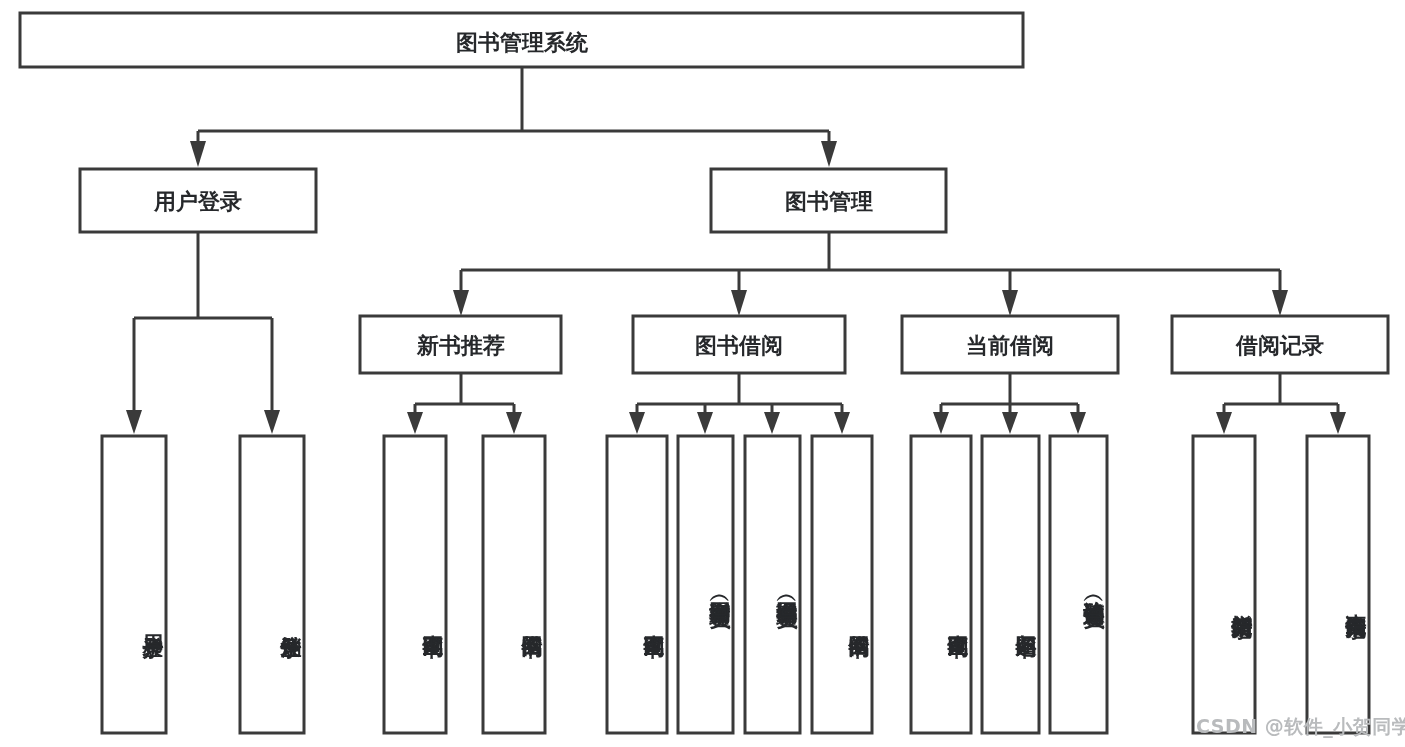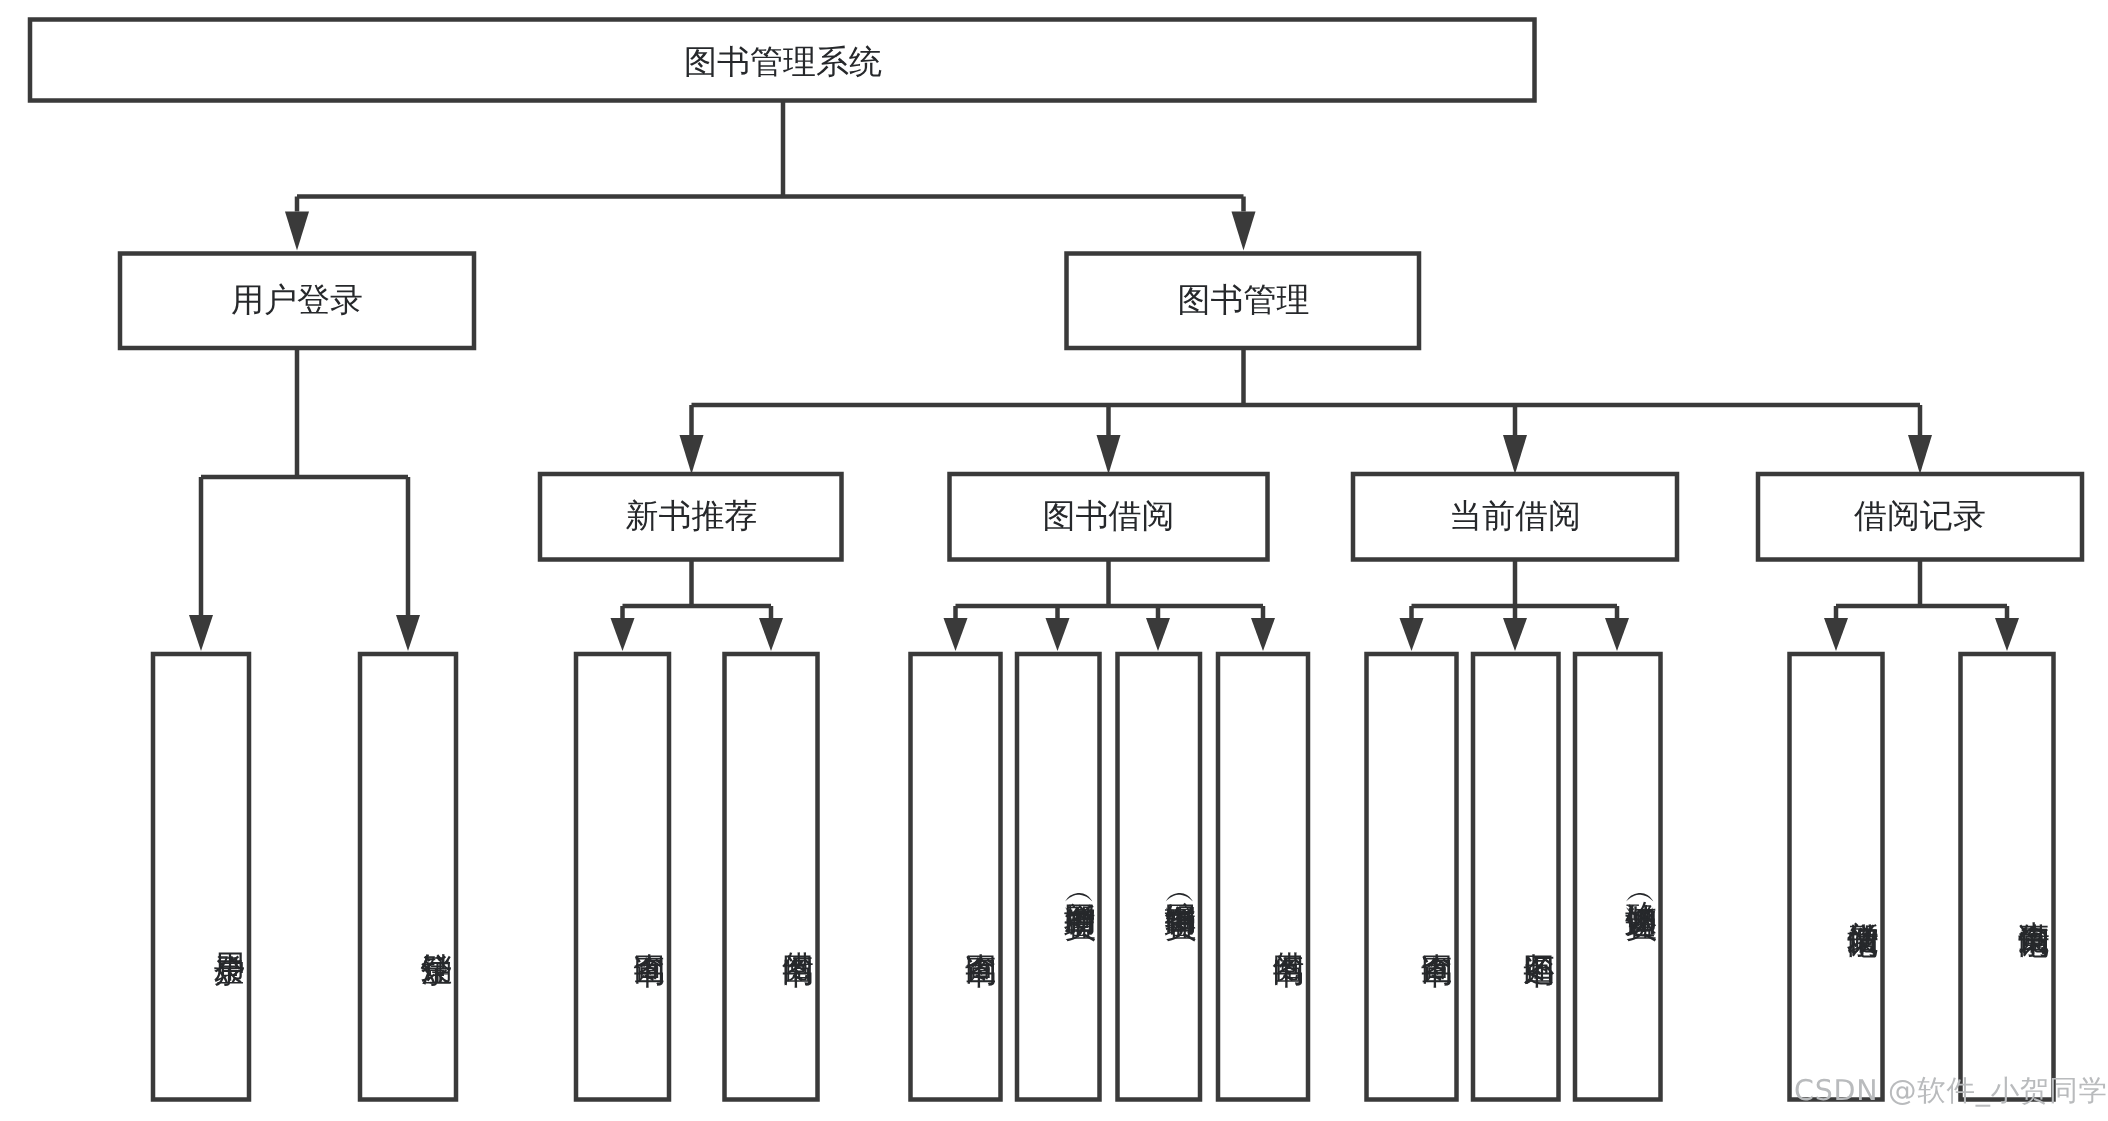--- a/index.html
+++ b/index.html
@@ -13,20 +13,21 @@
     height: 747px;
     font-family: "DejaVu Sans", "Liberation Sans", sans-serif;
     overflow: hidden;
     position: relative;
   }
   #diagram-root {
     position: relative;
     width: 1405px;
     height: 526px;
     background: #ffffff;
+    font-weight: bold;
   }
   svg#tree-svg {
     position: absolute;
     left: 0;
     top: 0;
     width: 1405px;
     height: 747px;
     display: block;
   }
   .node-box {

